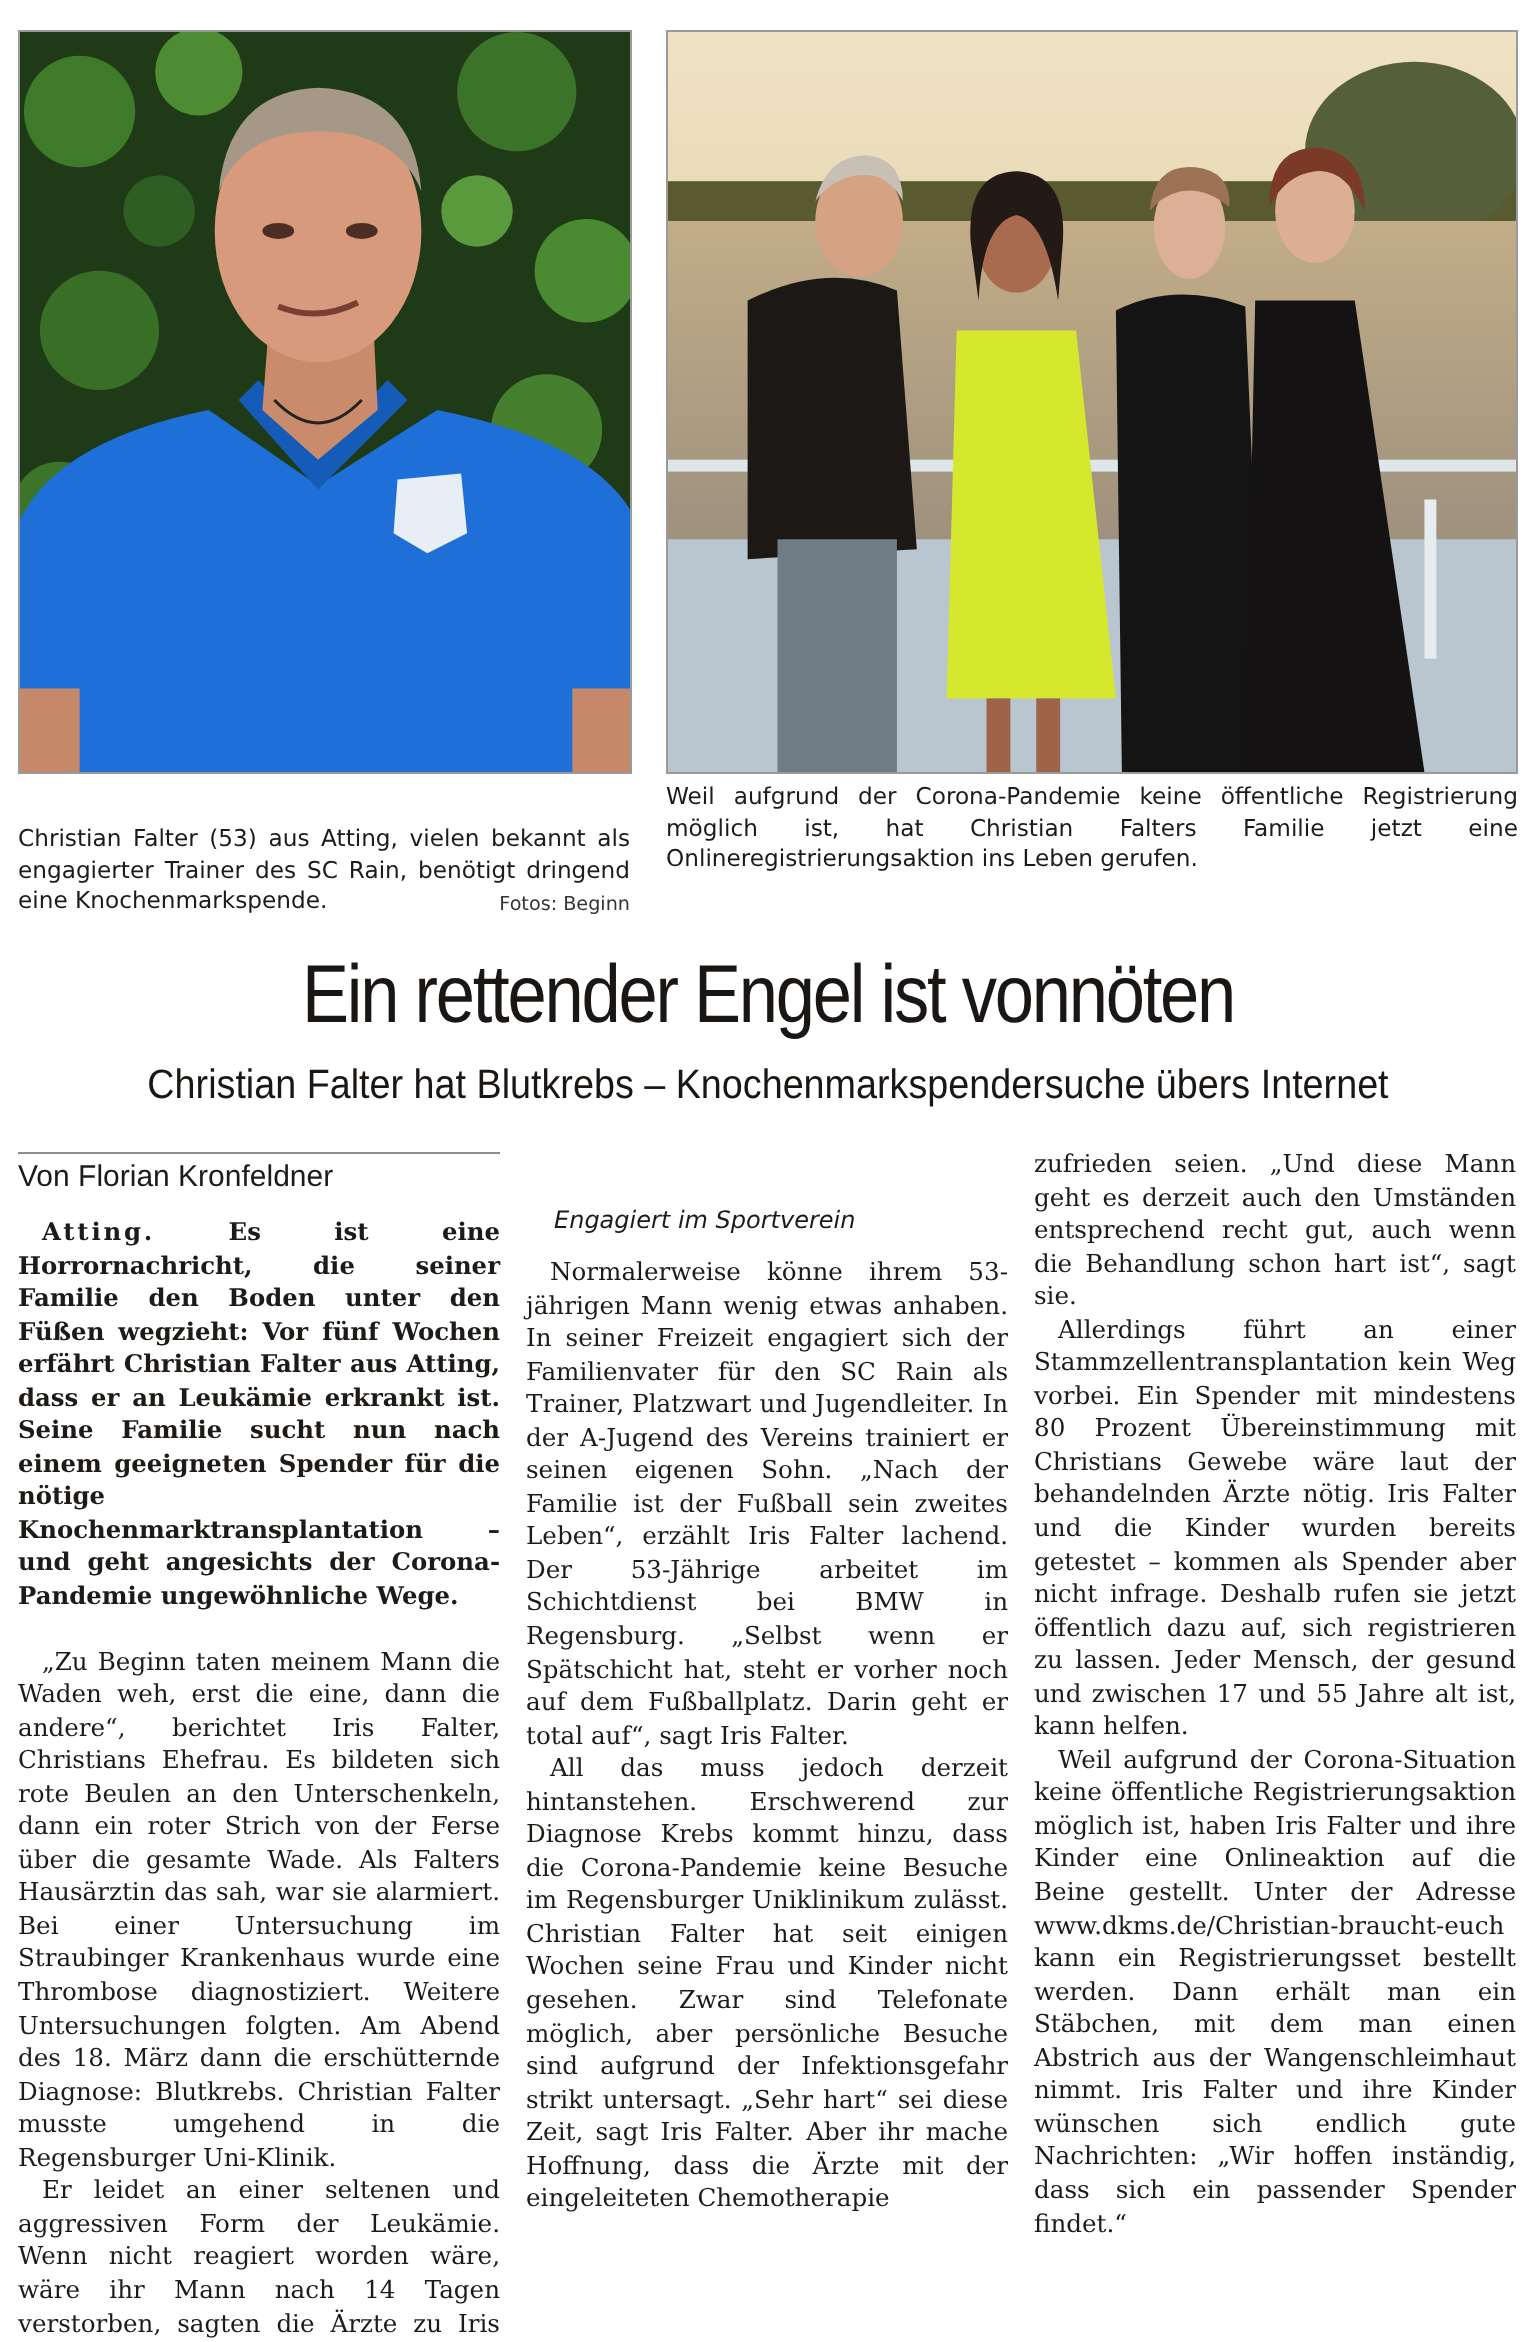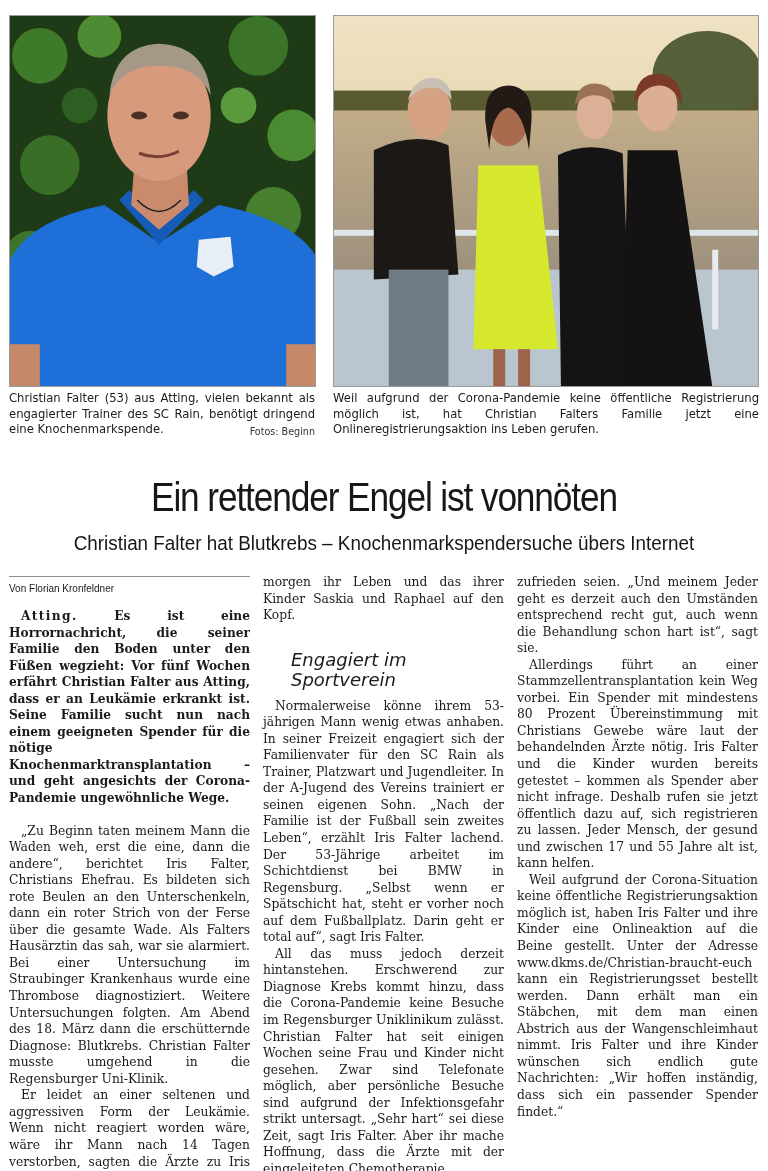--- a/index.html
+++ b/index.html
@@ -4,38 +4,38 @@
 <style>
   html, body { margin: 0; padding: 0; background: #ffffff; }
   body { width: 768px; height: 1171px; position: relative; overflow: hidden; color: #1a1715; }
 
   .photo { position: absolute; overflow: hidden; border: 1px solid #9a9a9a; box-sizing: border-box; }
   #photo-left { left: 9px; top: 15px; width: 307px; height: 372px; background: #1e3a16; }
   #photo-right { left: 333px; top: 15px; width: 426px; height: 372px; background: #d9c7a3; }
   .photo svg { display: block; width: 100%; height: 100%; }
 
   .caption { position: absolute; font-family: "DejaVu Sans", sans-serif; font-size: 11.6px; line-height: 15.5px; color: #1d1a17; text-align: justify; }
-  #caption-left { left: 9px; top: 391px; width: 306px; }
+  #caption-left { left: 9px; top: 412px; width: 306px; }
   #caption-right { left: 333px; top: 391px; width: 426px; }
   .photo-credit { float: right; font-size: 9.6px; color: #333; margin-top: 2px; }
 
   #headline { position: absolute; left: 0; top: 473px; width: 768px; text-align: center; font-family: "Liberation Sans", sans-serif; font-size: 41px; line-height: 48px; letter-spacing: -1.3px; transform: scaleX(0.86); transform-origin: center; color: #1a1614; }
   #subheadline { position: absolute; left: 0; top: 529px; width: 768px; text-align: center; font-family: "Liberation Sans", sans-serif; font-size: 20.5px; line-height: 28px; transform: scaleX(0.92); transform-origin: center; color: #1a1614; }
 
   .col { position: absolute; top: 574px; width: 241px; font-family: "DejaVu Serif", serif; font-size: 12.3px; line-height: 16.55px; color: #1d1a17; }
   #col-1 { left: 9px; }
   #col-2 { left: 263px; }
   #col-3 { left: 517px; }
   .col p { margin: 0; text-align: justify; text-indent: 12px; hyphens: manual; }
   .col p.noindent { text-indent: 0; }
   .byline-rule { border-top: 1px solid #8d8d8d; margin-top: 2px; margin-bottom: 4px; }
-  .byline { font-family: "Liberation Sans", sans-serif; font-size: 10px; line-height: 16px; margin-bottom: 11px; }
+  .byline { font-family: "Liberation Sans", sans-serif; font-size: 15px; line-height: 16px; margin-bottom: 11px; }
   .lead { font-weight: bold; text-align: justify; text-indent: 12px; margin: 0 0 16px 0 !important; font-size: 12.2px; }
   .dateline { letter-spacing: 1.4px; margin-top: 35px; }
-  .subhead { font-family: "DejaVu Sans", sans-serif; font-style: italic; font-size: 18px; line-height: 20px; margin: 26px 0 8px 28px; }
+  .subhead { font-family: "DejaVu Sans", sans-serif; font-style: italic; font-size: 12px; line-height: 20px; margin: 26px 0 8px 14px; }
   .col-3-subhead { margin-top: 26px; }
 </style>
 </head>
 <body>
 
 <div class="photo" id="photo-left">
   <svg viewBox="0 0 307 372" preserveAspectRatio="none">
     <rect width="307" height="372" fill="#1f3a17"></rect>
     <circle cx="30" cy="40" r="28" fill="#3f7a2a"></circle>
     <circle cx="90" cy="20" r="22" fill="#4d8c33"></circle>
@@ -122,23 +122,22 @@
 
 <div class="col" id="col-1">
   <div class="byline-rule"></div>
   <div class="byline">Von Florian Kronfeldner</div>
   <p class="lead"><span class="dateline">Atting.</span> <span>Es ist eine Horrornachricht, die seiner Familie den Boden unter den Füßen wegzieht: Vor fünf Wochen erfährt Christian Falter aus Atting, dass er an Leukämie erkrankt ist. Seine Familie sucht nun nach einem geeigneten Spender für die nötige Knochenmarktransplantation – und geht angesichts der Corona-Pandemie ungewöhnliche Wege.</span></p>
   <p>„Zu Beginn taten meinem Mann die Waden weh, erst die eine, dann die andere“, berichtet Iris Falter, Christians Ehefrau. Es bildeten sich rote Beulen an den Unterschenkeln, dann ein roter Strich von der Ferse über die gesamte Wade. Als Falters Hausärztin das sah, war sie alarmiert. Bei einer Untersuchung im Straubinger Krankenhaus wurde eine Thrombose diagnostiziert. Weitere Untersuchungen folgten. Am Abend des 18. März dann die erschütternde Diagnose: Blutkrebs. Christian Falter musste umgehend in die Regensburger Uni-Klinik.</p>
   <p>Er leidet an einer seltenen und aggressiven Form der Leukämie. Wenn nicht reagiert worden wäre, wäre ihr Mann nach 14 Tagen verstorben, sagten die Ärzte zu Iris Falter. So stellte sich von heute auf</p>
 </div>
 
 <div class="col" id="col-2">
-  <p class="noindent">morgen ihr Leben und das ihrer Kinder Saskia und Raphael auf den Kopf.</p>
   <div class="subhead">Engagiert im Sportverein</div>
   <p>Normalerweise könne ihrem 53-jährigen Mann wenig etwas anhaben. In seiner Freizeit engagiert sich der Familienvater für den SC Rain als Trainer, Platzwart und Jugendleiter. In der A-Jugend des Vereins trainiert er seinen eigenen Sohn. „Nach der Familie ist der Fußball sein zweites Leben“, erzählt Iris Falter lachend. Der 53-Jährige arbeitet im Schichtdienst bei BMW in Regensburg. „Selbst wenn er Spätschicht hat, steht er vorher noch auf dem Fußballplatz. Darin geht er total auf“, sagt Iris Falter.</p>
   <p>All das muss jedoch derzeit hintanstehen. Erschwerend zur Diagnose Krebs kommt hinzu, dass die Corona-Pandemie keine Besuche im Regensburger Uniklinikum zulässt. Christian Falter hat seit einigen Wochen seine Frau und Kinder nicht gesehen. Zwar sind Telefonate möglich, aber persönliche Besuche sind aufgrund der Infektionsgefahr strikt untersagt. „Sehr hart“ sei diese Zeit, sagt Iris Falter. Aber ihr mache Hoffnung, dass die Ärzte mit der eingeleiteten Chemotherapie</p>
 </div>
 
 <div class="col" id="col-3">
-  <p class="noindent">zufrieden seien. „Und meinem Jeder geht es derzeit auch den Umständen entsprechend recht gut, auch wenn die Behandlung schon hart ist“, sagt sie.</p>
+  <p class="noindent">zufrieden seien. „Und diese Mann geht es derzeit auch den Umständen entsprechend recht gut, auch wenn die Behandlung schon hart ist“, sagt sie.</p>
   <p>Allerdings führt an einer Stammzellentransplantation kein Weg vorbei. Ein Spender mit mindestens 80 Prozent Übereinstimmung mit Christians Gewebe wäre laut der behandelnden Ärzte nötig. Iris Falter und die Kinder wurden bereits getestet – kommen als Spender aber nicht infrage. Deshalb rufen sie jetzt öffentlich dazu auf, sich registrieren zu lassen. Jeder Mensch, der gesund und zwischen 17 und 55 Jahre alt ist, kann helfen.</p>
   <p>Weil aufgrund der Corona-Situation keine öffentliche Registrierungsaktion möglich ist, haben Iris Falter und ihre Kinder eine Onlineaktion auf die Beine gestellt. Unter der Adresse www.dkms.de/Christian-braucht-euch kann ein Registrierungsset bestellt werden. Dann erhält man ein Stäbchen, mit dem man einen Abstrich aus der Wangenschleimhaut nimmt. Iris Falter und ihre Kinder wünschen sich endlich gute Nachrichten: „Wir hoffen inständig, dass sich ein passender Spender findet.“</p>
 </div>
 
 </body></html>

